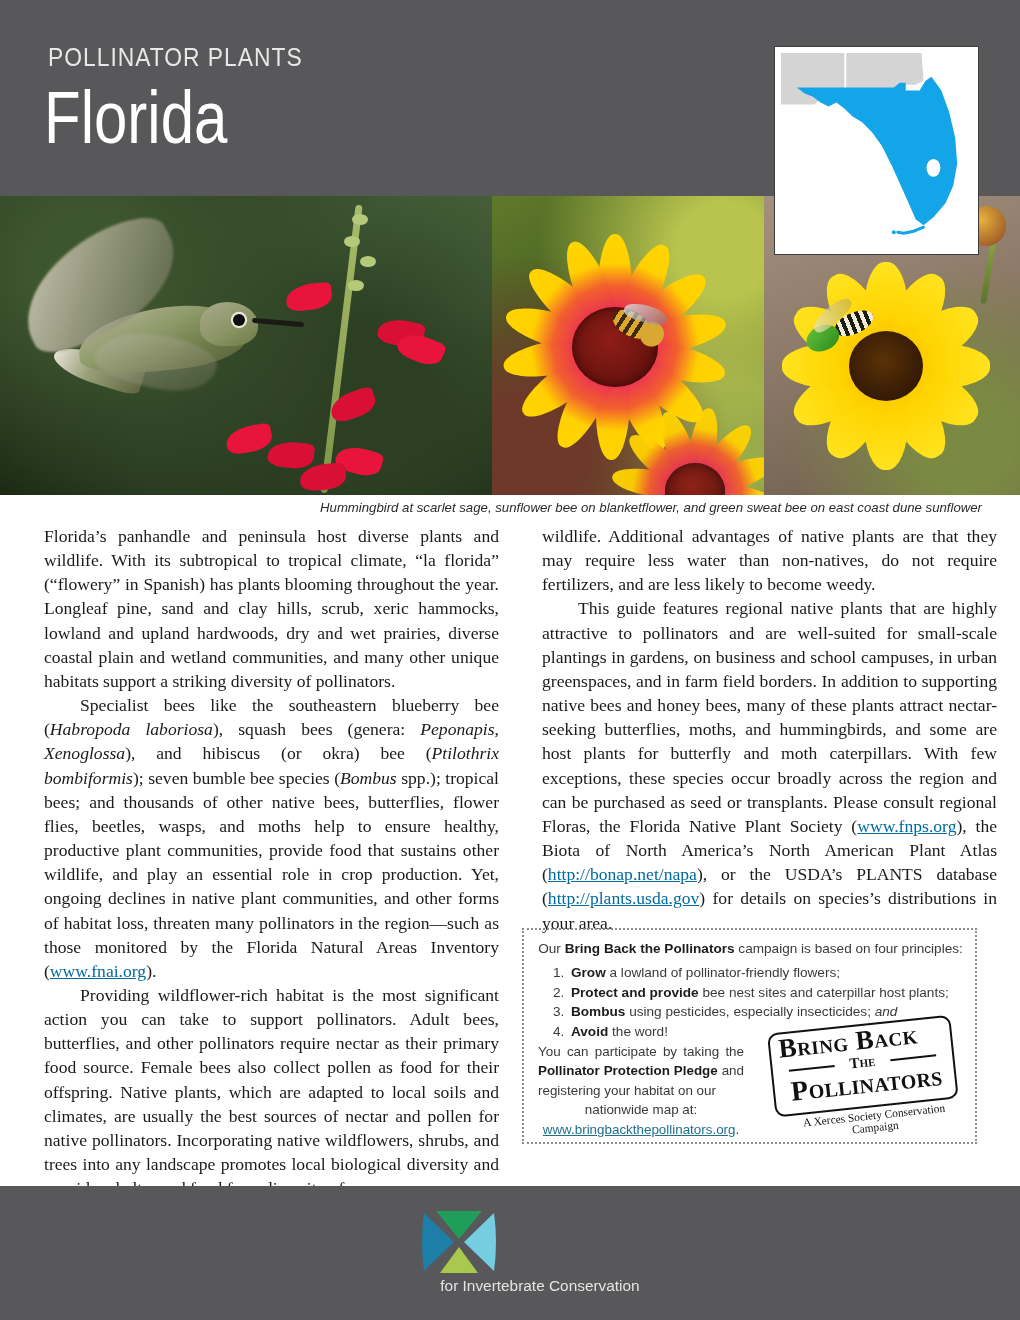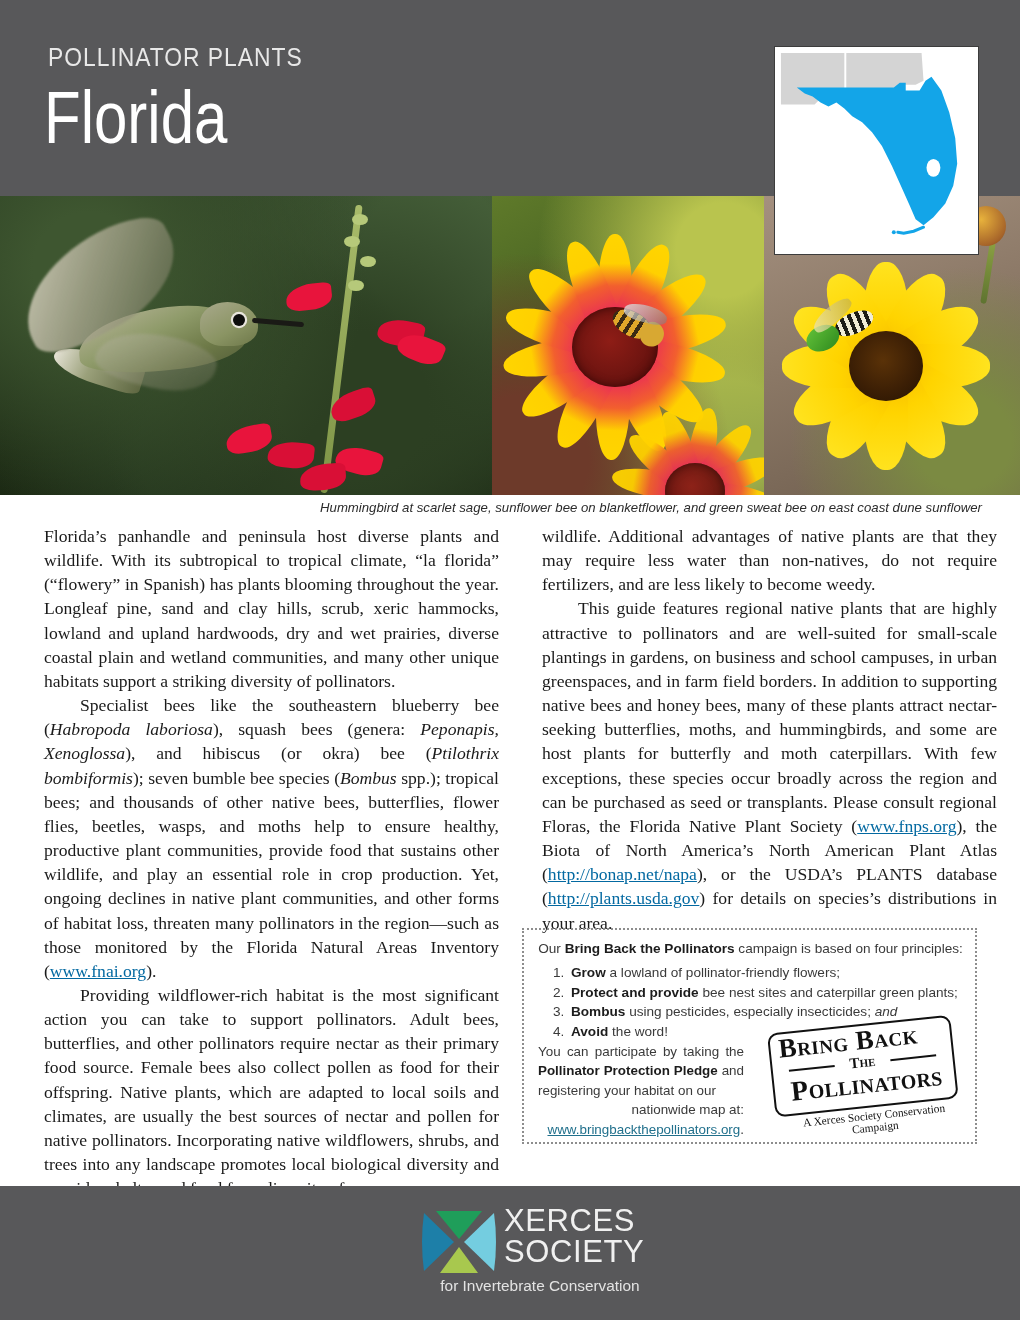--- a/index.html
+++ b/index.html
@@ -242,21 +242,21 @@
   .bbtp ol { margin:5px 0 0 0; padding-left:30px; font-size:13.6px; line-height:19.5px; }
   .bbtp ol li { margin:0; padding-left:3px; }
   .bbtp b { color:#1c1c1c; }
   .bbtp i { font-style:italic; }
 
   .pledgewrap {
     position:absolute; left:14px; top:112px;
     width:206px; font-size:13.4px; line-height:19.4px;
     text-align:justify;
   }
-  .pledgewrap .ctr { text-align:right; }
+  .pledgewrap .ctr { text-align:center; }
   .pledgewrap a { color:#21708c; text-decoration:underline; word-break:break-all; }
 
   
   .stamp {
     position:absolute; left:242px; top:92px;
     width:196px; height:110px;
     transform:rotate(-6deg);
   }
   .stamp .frame {
     position:absolute; left:6px; top:2px; width:184px; height:84px;
@@ -454,21 +454,21 @@
     <p>wildlife. Additional advantages of native plants are that they may require less water than non-natives, do not require fertilizers, and are less likely to become weedy.</p>
     <p class="ind"><span>This guide features regional native plants that are highly attractive to pollinators and are well-suited for small-scale plantings in gardens, on business and school campuses, in urban greenspaces, and in farm field borders. In addition to supporting native bees and honey bees, many of these plants attract nectar-seeking butterflies, moths, and hummingbirds, and some are host plants for butterfly and moth caterpillars. With few exceptions, these species occur broadly across the region and can be purchased as seed or transplants. Please consult regional Floras, the Florida Native Plant Society (</span><a class="lnk" href="#">www.fnps.org</a><span>), the Biota of North America’s North American Plant Atlas (</span><a class="lnk" href="#">http://bonap.net/napa</a><span>), or the USDA’s PLANTS database (</span><a class="lnk" href="#">http://plants.usda.gov</a><span>) for details on species’s distributions in your area.</span></p>
   </div>
 </div>
 
 <div class="bbtp">
   <div class="lead"><span>Our </span><b>Bring Back the Pollinators</b><span> campaign is based on four principles:</span></div>
 
   <ol>
     <li><b>Grow</b><span> a lowland of pollinator-friendly flowers;</span></li>
-    <li><b>Protect and provide</b><span> bee nest sites and caterpillar green plants;</span></li>
+    <li><b>Protect and provide</b><span> bee nest sites and caterpillar host plants;</span></li>
     <li><b>Bombus</b><span> using pesticides, especially insecticides; </span><i>and</i></li>
     <li><b>Avoid</b><span> the word!</span></li>
   </ol>
 
   <div class="pledgewrap">
     <span>You can participate by taking the </span><b>Pollinator Protection Pledge</b><span> and registering your habitat on our</span>
     <div class="ctr">nationwide map at:</div>
     <div class="ctr"><a href="#">www.bringbackthepollinators.org</a><span>.</span></div>
   </div>
 
@@ -484,18 +484,14 @@
 </div>
 
 <div class="footer"></div>
 <div class="xlogo">
   <svg class="xmark" viewBox="0 0 78 66" xmlns="http://www.w3.org/2000/svg" aria-hidden="true">
     <path d="M4 4 Q0 33 4 62 L34 33 Z" fill="#1d7fa8"></path>
     <path d="M16 2 L62 2 L39 30 Z" fill="#1f9e5a"></path>
     <path d="M74 4 Q78 33 74 62 L44 33 Z" fill="#74cde0"></path>
     <path d="M20 64 L58 64 L39 38 Z" fill="#a8c84e"></path>
   </svg>
-  <div class="xtext">
-    <div>XERCES</div>
-    <div>SOCIETY</div>
-  </div>
   <div class="xsub">for Invertebrate Conservation</div>
 </div>
 
 </body></html>

